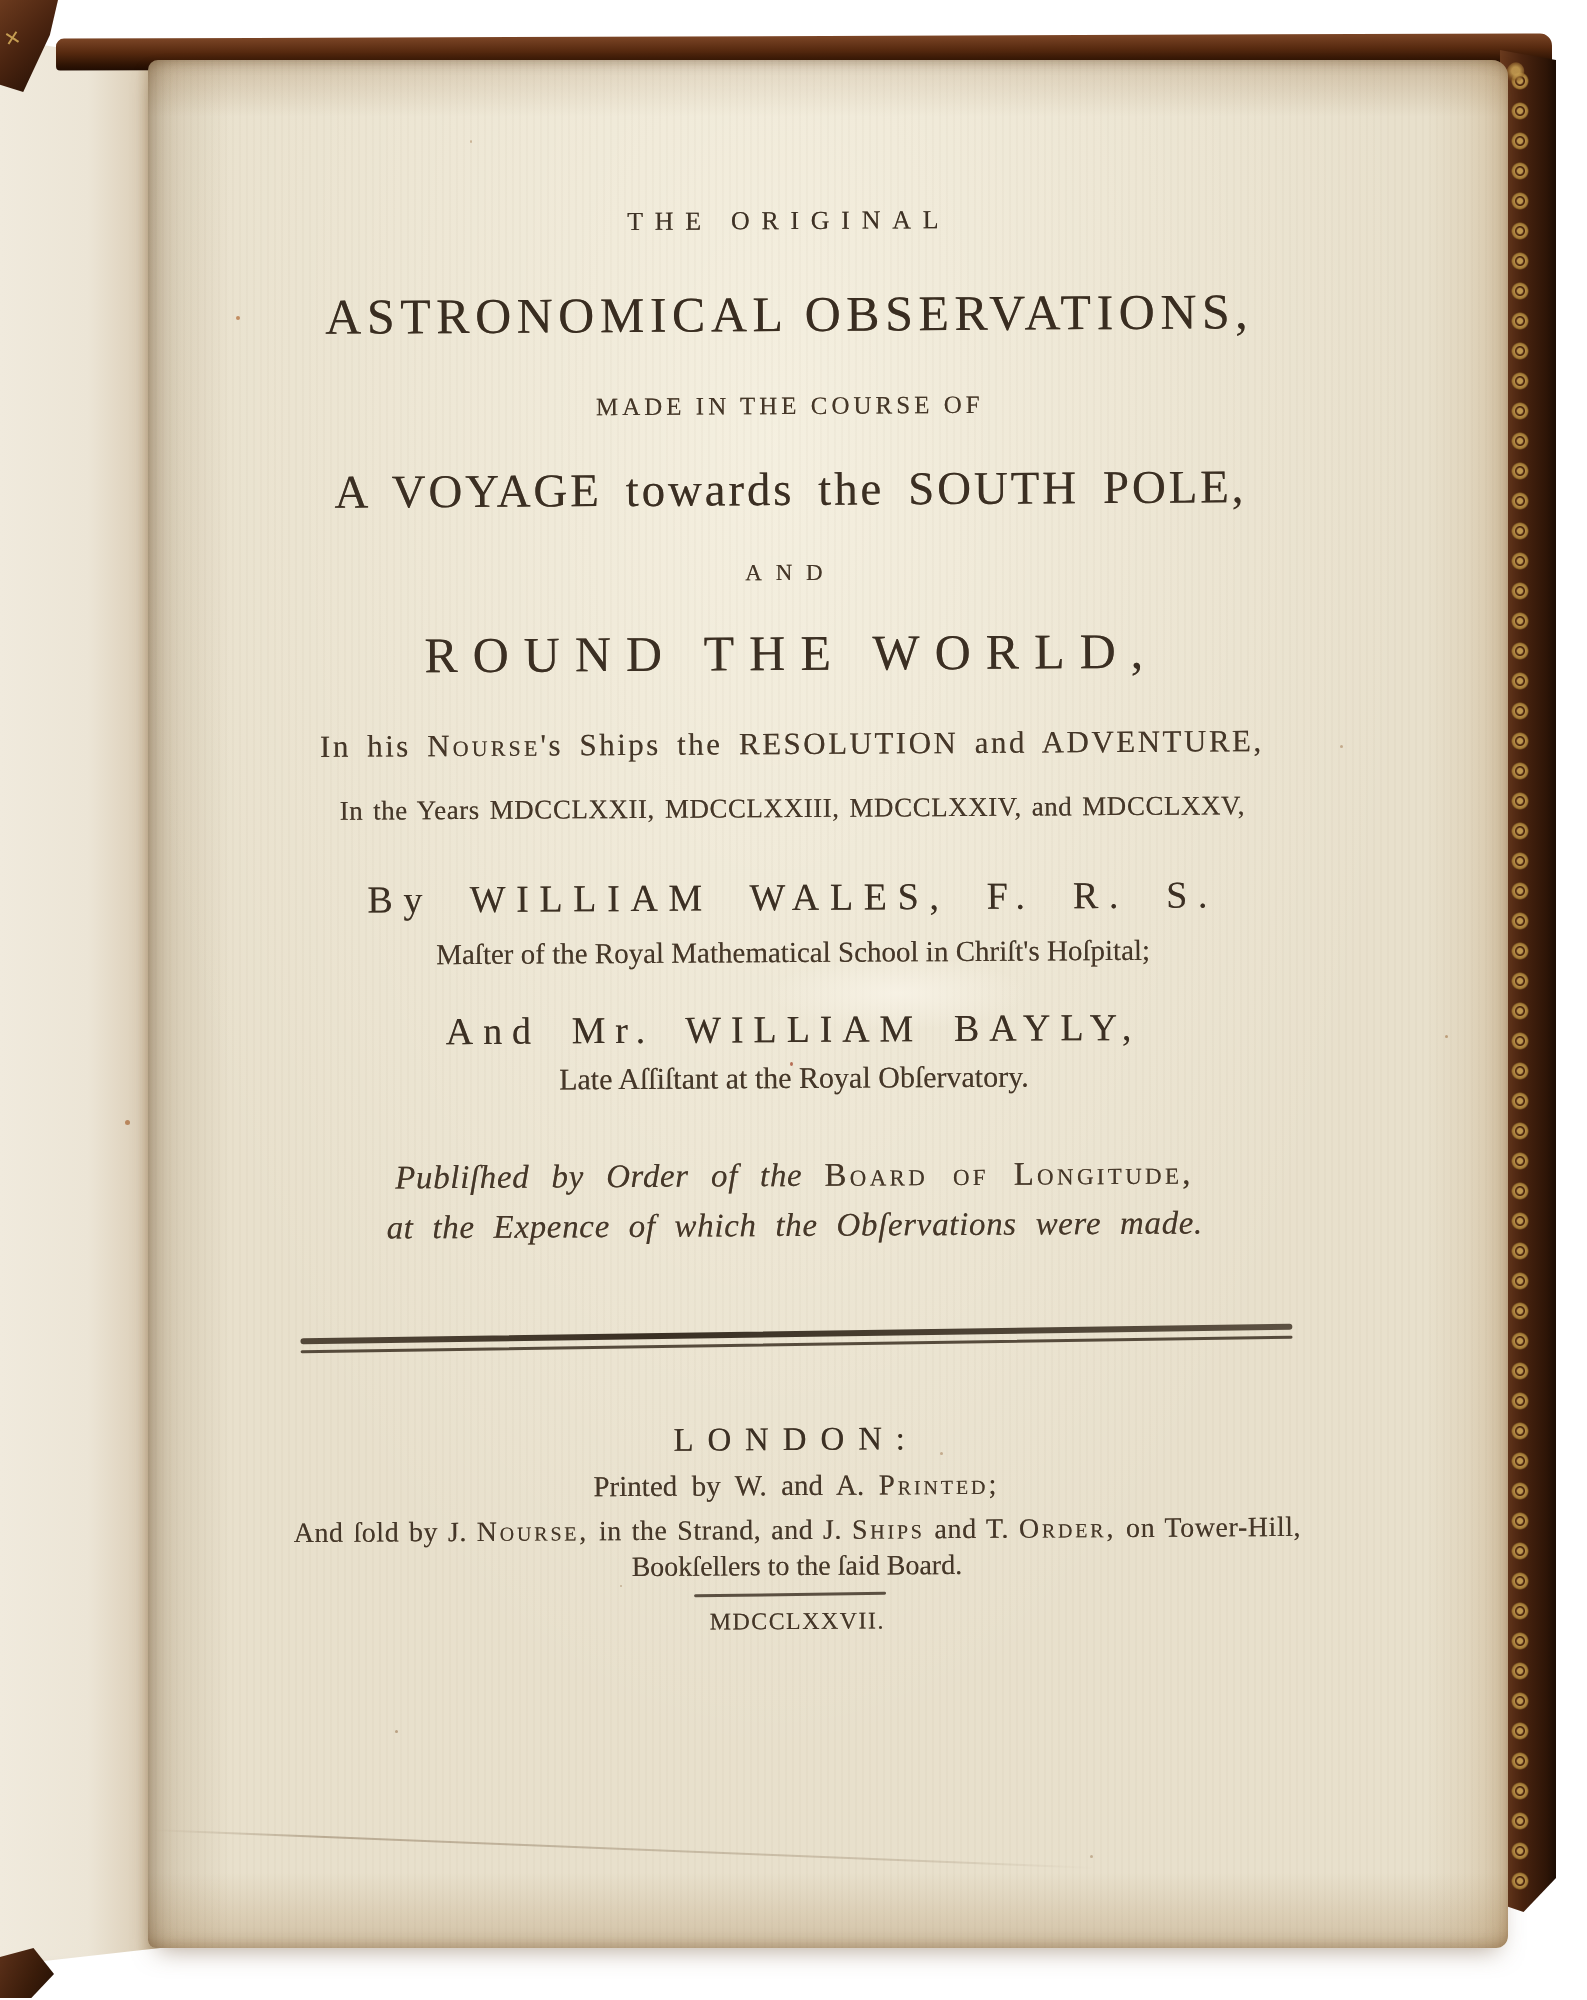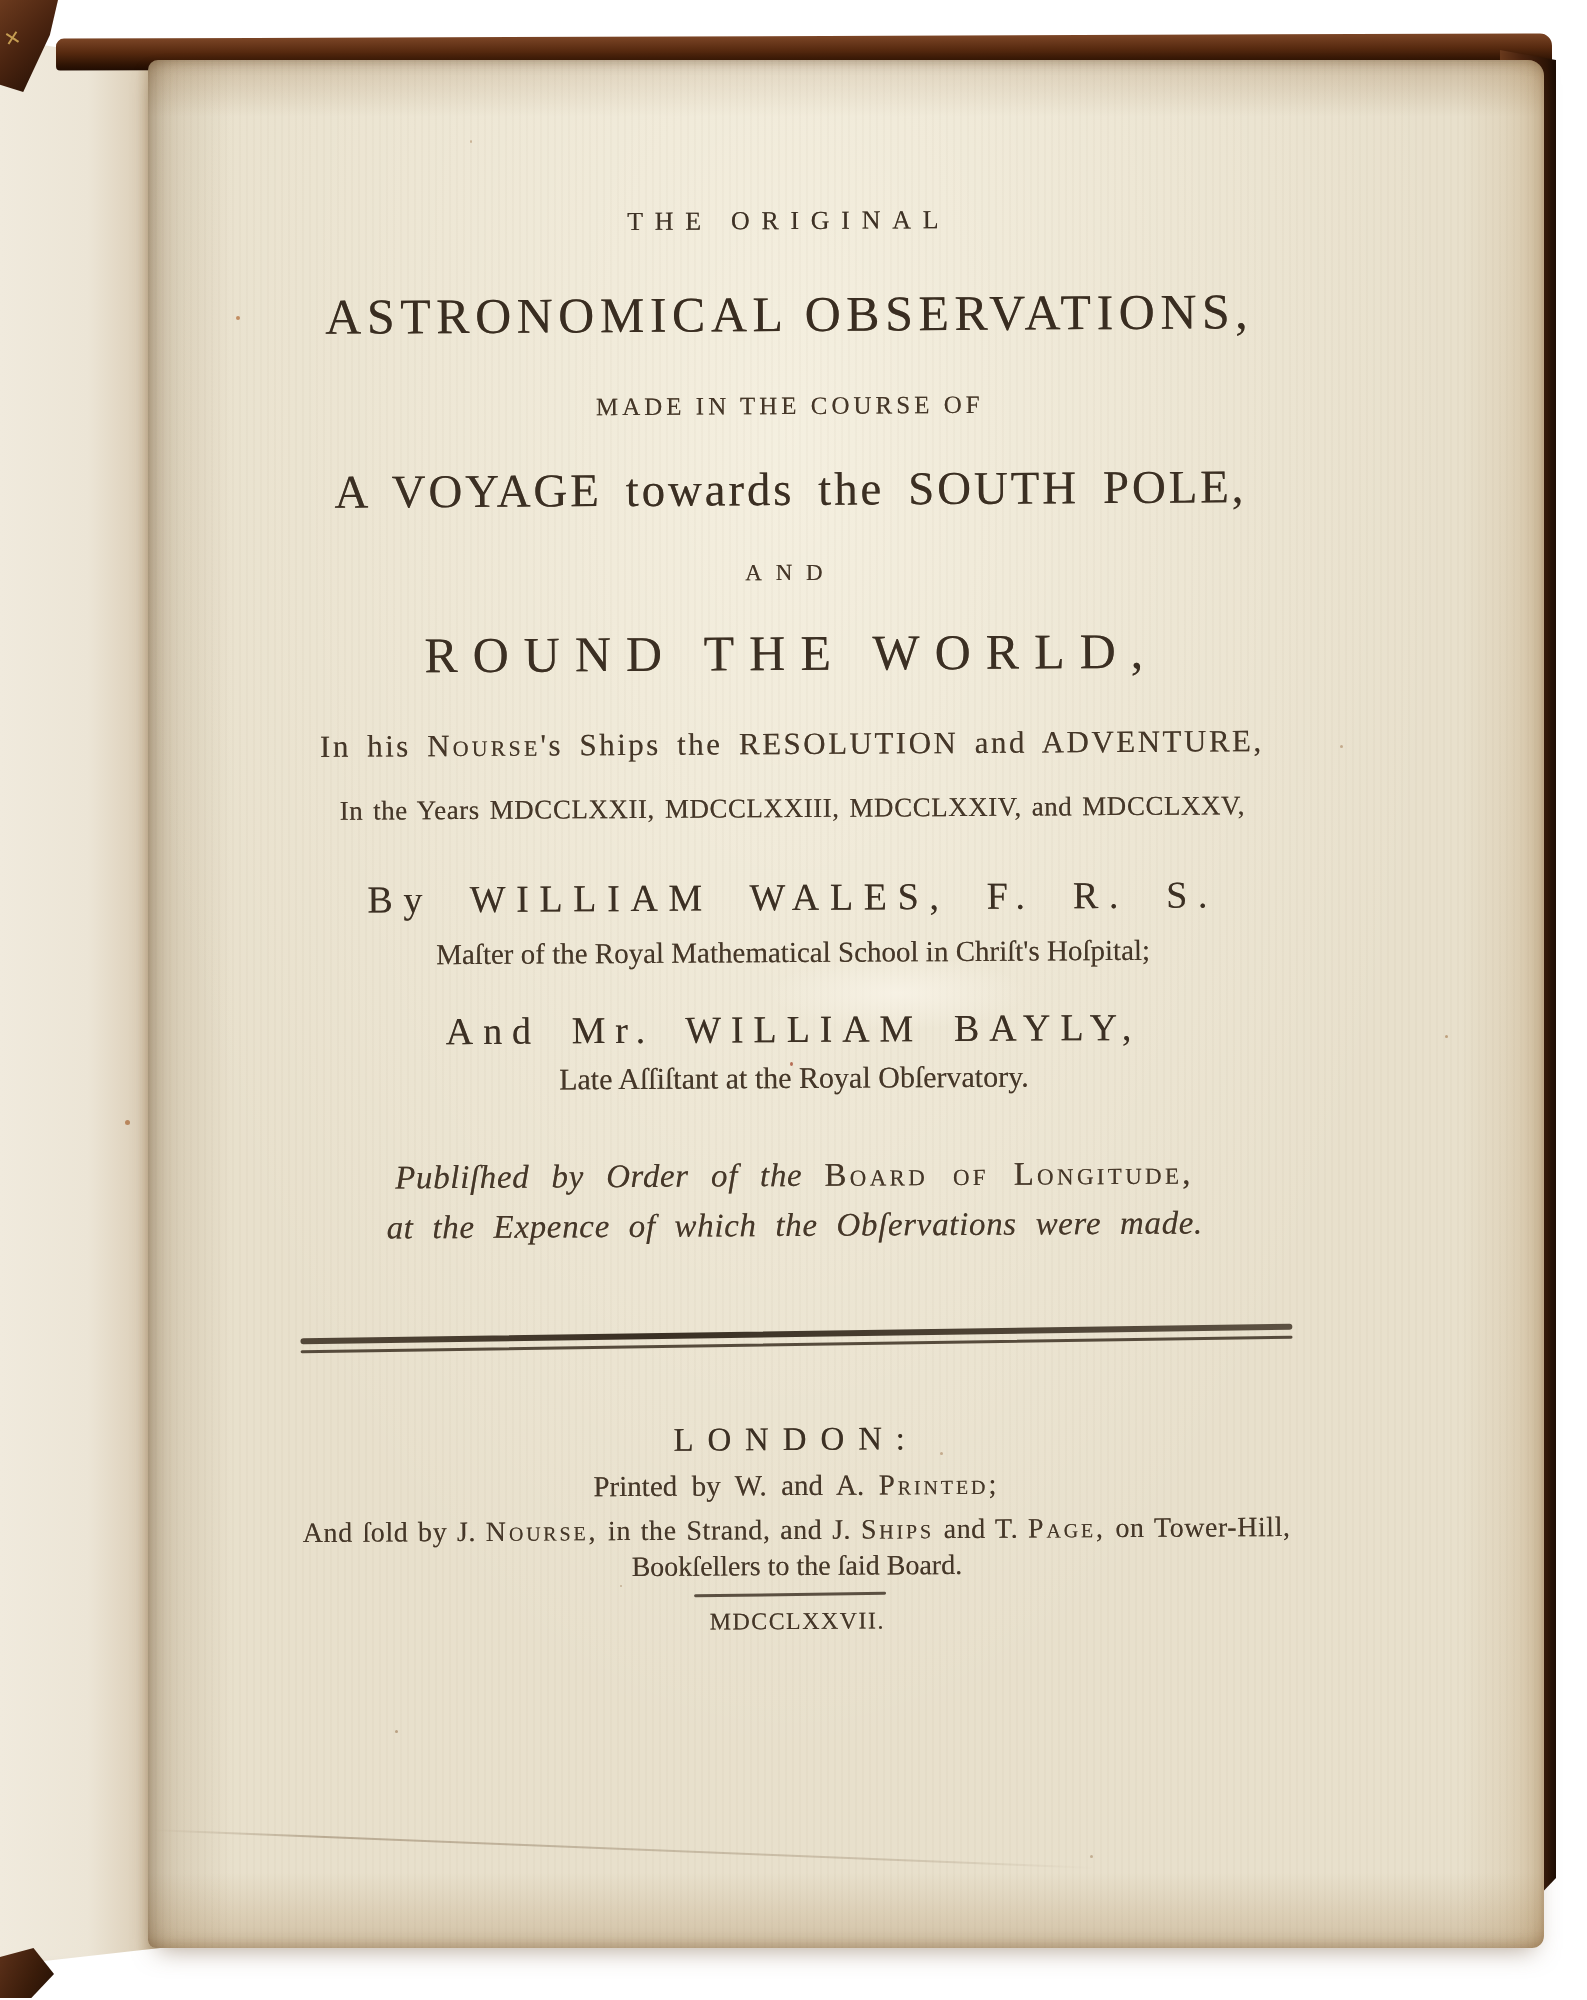--- a/index.html
+++ b/index.html
@@ -51,21 +51,21 @@
       linear-gradient(to top,rgba(150,110,60,.28),rgba(0,0,0,0) 4%),
       linear-gradient(to bottom,rgba(140,100,55,.30),rgba(0,0,0,0) 3%),
       linear-gradient(to right,rgba(120,90,50,.20),rgba(0,0,0,0) 6%);
     border-radius:10px 16px 12px 8px;
     box-shadow:
       inset 18px 0 28px -18px rgba(90,60,30,.55),
       inset -14px 0 22px -16px rgba(120,80,40,.45),
       inset 0 -12px 18px -12px rgba(120,80,40,.40),
       inset 0 10px 14px -10px rgba(90,60,30,.35),
       0 12px 24px -10px rgba(110,80,50,.50);
-    overflow:hidden;padding-left:36px;}
+    overflow:hidden;}
 
   .patch{position:absolute;left:620px;top:896px;width:260px;height:74px;
     background:radial-gradient(ellipse at center,rgba(248,243,231,.85),rgba(0,0,0,0) 70%);}
   .crease{position:absolute;left:6px;top:1788px;width:940px;height:2px;
     background:linear-gradient(90deg,rgba(0,0,0,0),rgba(110,85,55,.38) 18%,rgba(110,85,55,.22) 78%,rgba(0,0,0,0));
     transform:rotate(2.3deg);filter:blur(.6px);}
 
   .speck{position:absolute;border-radius:50%;}
 
   
@@ -155,21 +155,21 @@
 
       <div class="rule-double">
         <div class="rt"></div>
         <div class="rb"></div>
       </div>
 
       <div class="line l-city">LONDON:</div>
 
       <div class="line l-printer"><span>Printed by W. and A. </span><span class="sc">Printed;</span></div>
 
-      <div class="line l-sold"><span>And ſold by J. </span><span class="sc">Nourse,</span><span> in the Strand, and J. </span><span class="sc">Ships</span><span> and T. </span><span class="sc">Page,</span><span> on Tower-Hill,</span></div>
+      <div class="line l-sold"><span>And ſold by J. </span><span class="sc">Nourse,</span><span> in the Strand, and J. </span><span class="sc">Ships</span><span> and T. </span><span class="sc">Order,</span><span> on Tower-Hill,</span></div>
 
       <div class="line l-sellers">Bookſellers to the ſaid Board.</div>
 
       <div class="rule-short"></div>
 
       <div class="line l-year">MDCCLXXVII.</div>
     </div>
   </div>
 
   <div class="speck" style="left:236px;top:316px;width:4px;height:4px;background:rgba(176,106,51,.7);"></div>

